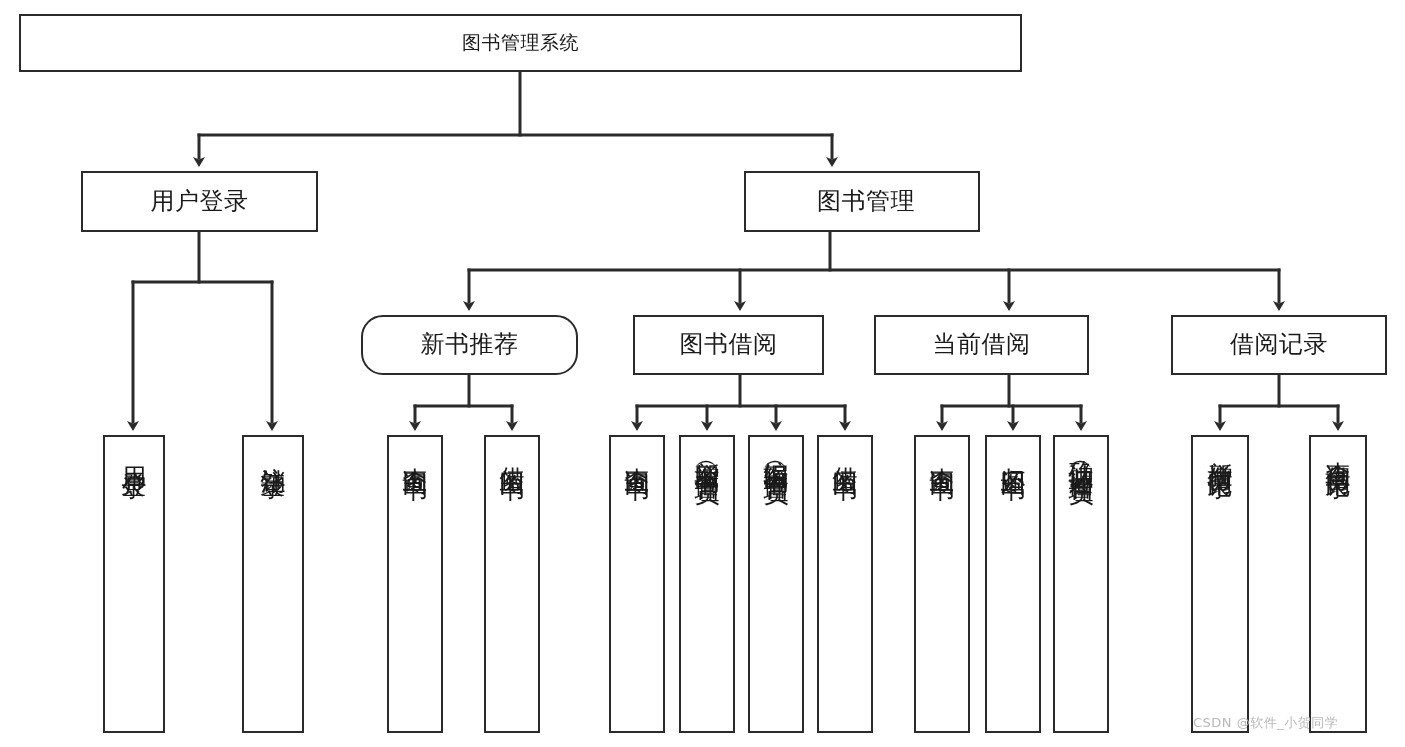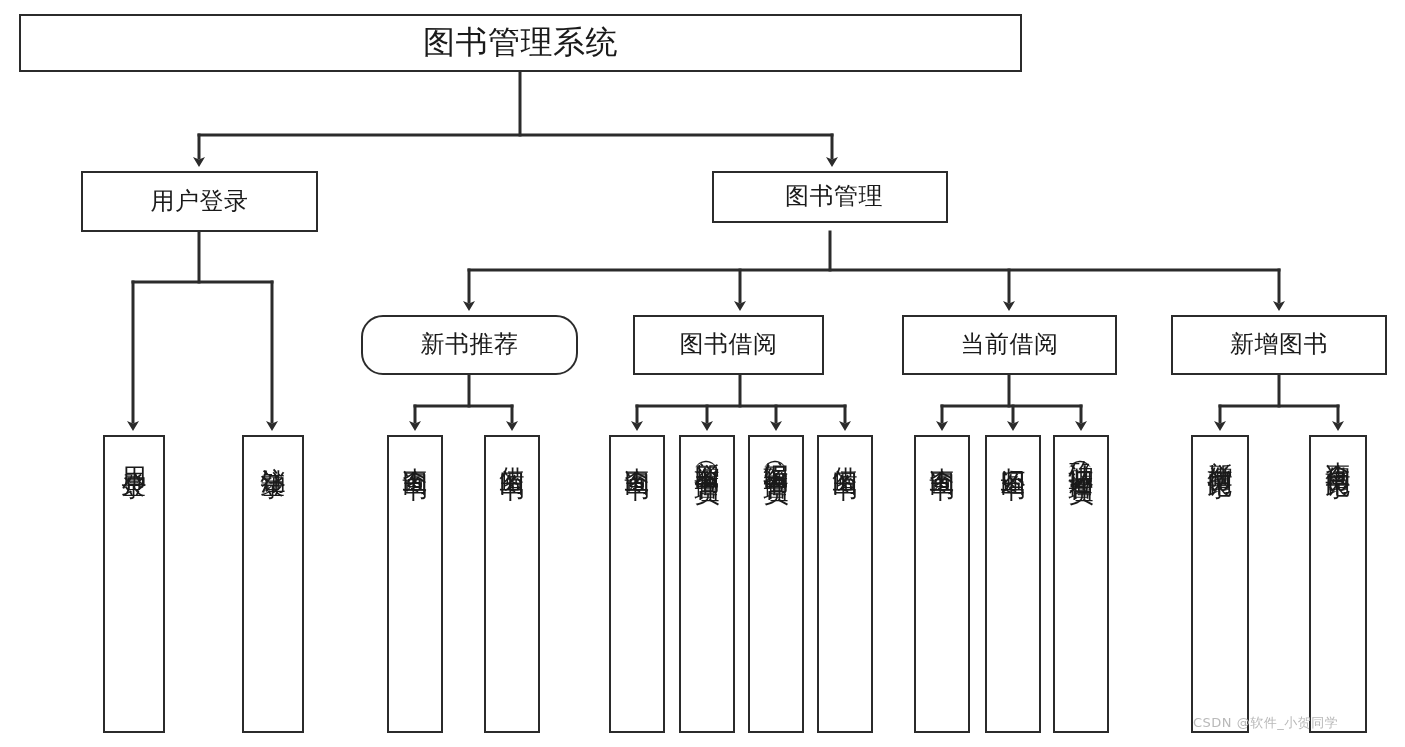--- a/index.html
+++ b/index.html
@@ -42,21 +42,21 @@
     text-align: center;
     line-height: 1.05;
     letter-spacing: 0.5px;
   }
   
   .node.h .label {
     font-size: 24px;
     white-space: nowrap;
   }
   .node.root .label {
-    font-size: 32px;
+    font-size: 19px;
   }
   
   .node.v {
     align-items: flex-start;
     justify-content: center;
     padding-top: 0;
   }
   .node.v .label {
     writing-mode: vertical-rl;
     text-orientation: upright;
@@ -133,35 +133,35 @@
     </g>
   </svg>
 
   <div class="node h root" style="left:19px; top:14px; width:1003px; height:58px;">
     <span class="label">图书管理系统</span>
   </div>
 
   <div class="node h" style="left:81px; top:171px; width:237px; height:61px;">
     <span class="label">用户登录</span>
   </div>
-  <div class="node h" style="left:712px; top:171px; width:236px; height:52px;padding-left:8px;">
+  <div class="node h" style="left:744px; top:171px; width:236px; height:61px;padding-left:8px;">
     <span class="label">图书管理</span>
   </div>
 
   <div class="node h" style="left:361px; top:315px; width:217px; height:60px;border-radius:22px;">
     <span class="label">新书推荐</span>
   </div>
   <div class="node h" style="left:633px; top:315px; width:191px; height:60px;">
     <span class="label">图书借阅</span>
   </div>
-  <div class="node h" style="left:902px; top:315px; width:215px; height:60px;align-items:center;">
+  <div class="node h" style="left:874px; top:315px; width:215px; height:60px;align-items:center;">
     <span class="label">当前借阅</span>
   </div>
   <div class="node h" style="left:1171px; top:315px; width:216px; height:60px;">
-    <span class="label">新增图书</span>
+    <span class="label">借阅记录</span>
   </div>
 
   <div class="node v" style="left:103px; top:435px; width:62px; height:298px;">
     <span class="label">用户登录</span>
   </div>
   <div class="node v" style="left:242px; top:435px; width:62px; height:298px;">
     <span class="label">注销登录</span>
   </div>
 
   <div class="node v" style="left:387px; top:435px; width:56px; height:298px;">

